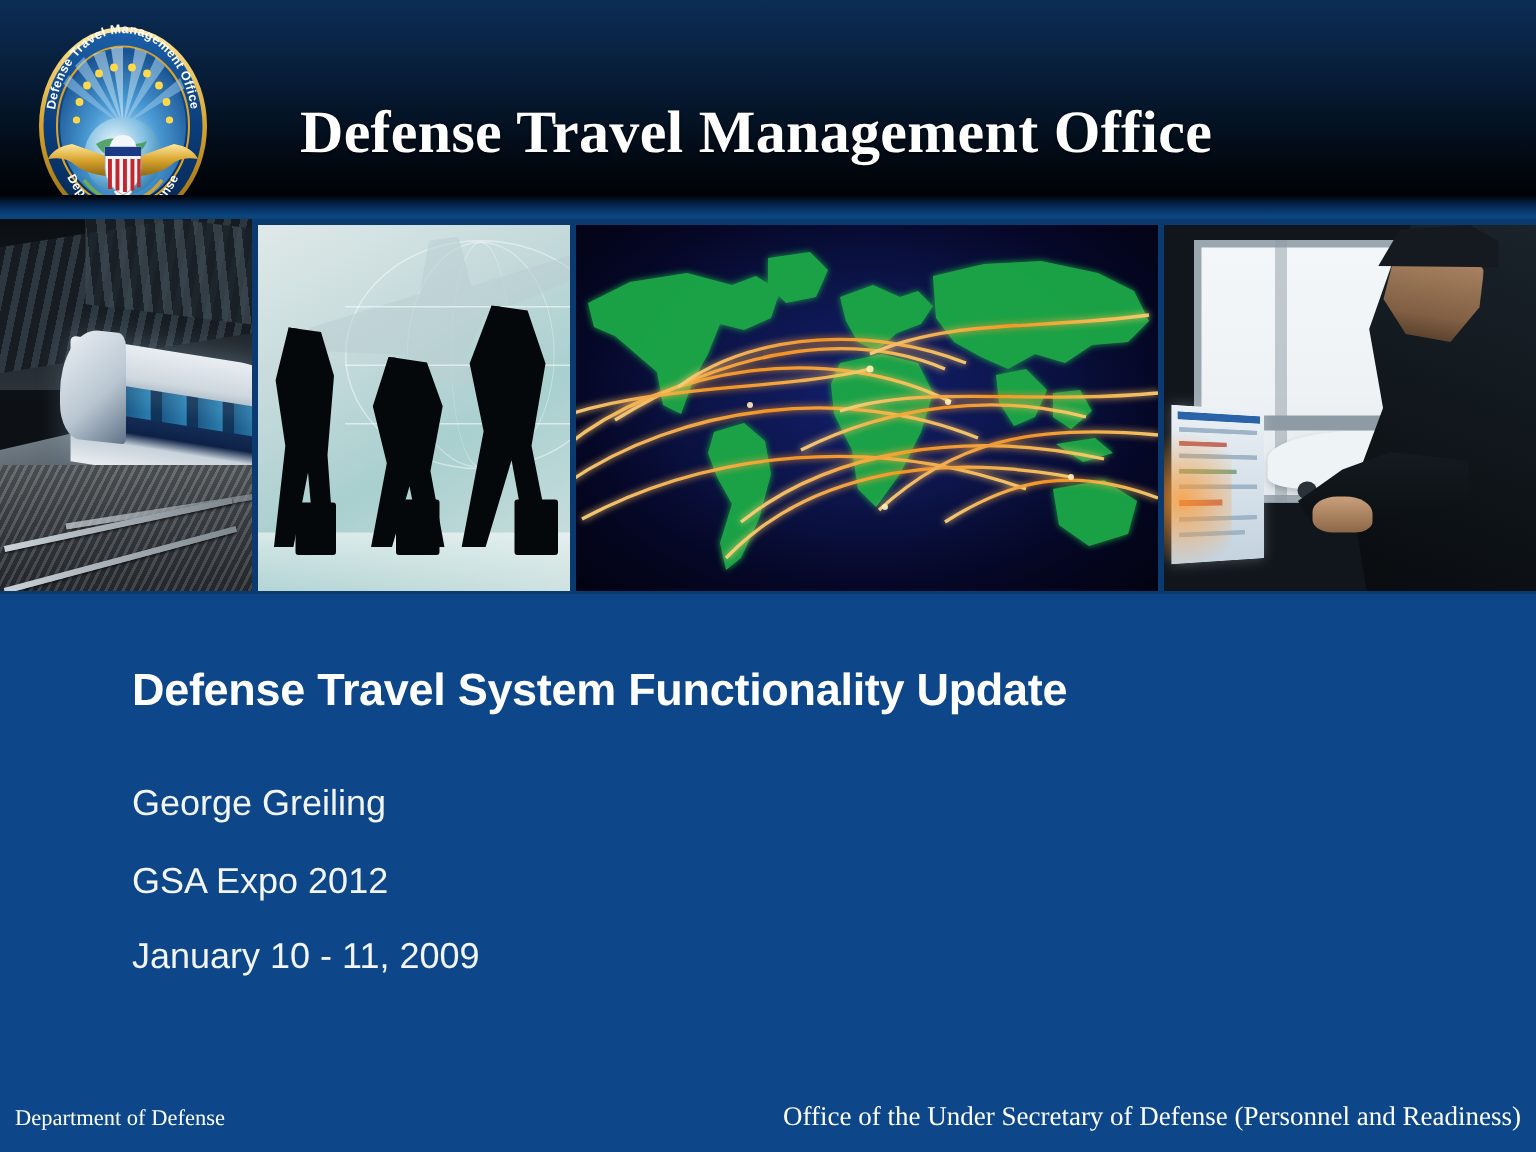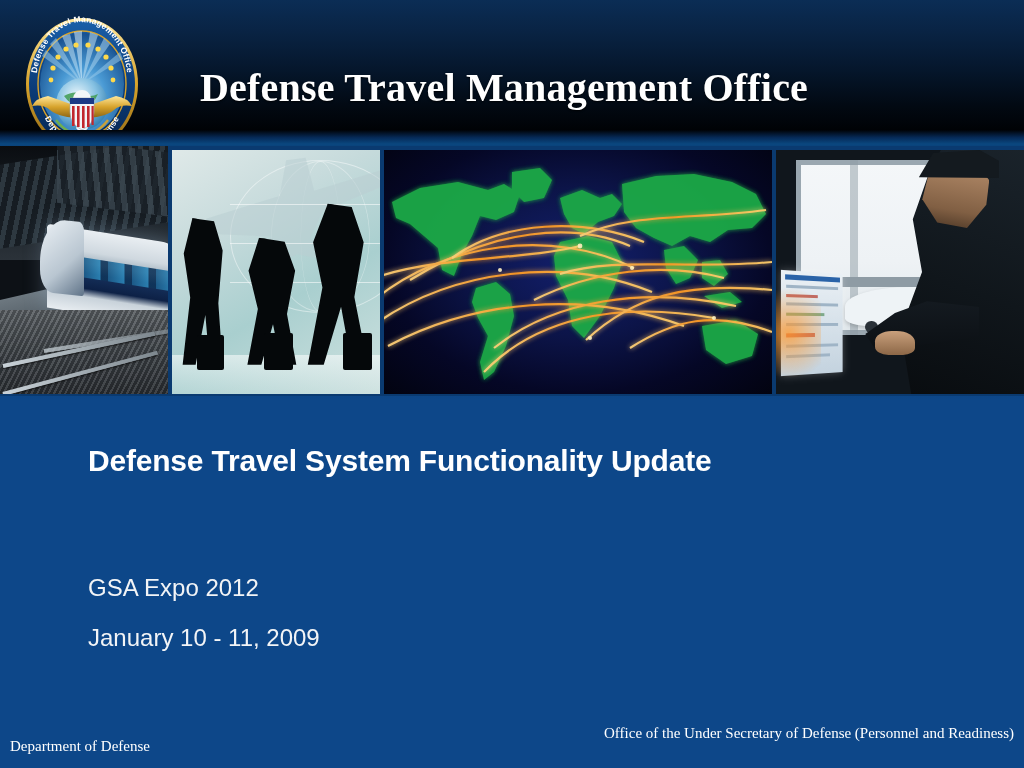--- a/index.html
+++ b/index.html
@@ -151,22 +151,22 @@
       font-size:30px;font-weight:700;color:#ffffff;letter-spacing:-.2px;white-space:nowrap;}
   .line{position:absolute;left:88px;font-size:24px;font-weight:400;color:#f2f4f6;white-space:nowrap;}
   .l1{top:98px;}
   .l2{top:150px;}
   .l3{top:200px;}
 
   
   .footer{position:absolute;left:0;bottom:0;width:1024px;height:46px;}
   .foot-l{position:absolute;left:10px;bottom:13px;
       font-family:"Liberation Serif","DejaVu Serif",serif;font-size:15px;color:#ffffff;}
-  .foot-r{position:absolute;right:10px;bottom:26px;
-      font-family:"Liberation Serif","DejaVu Serif",serif;font-size:15px;color:#ffffff;text-align:right;}
+  .foot-r{position:absolute;right:10px;bottom:13px;
+      font-family:"Liberation Serif","DejaVu Serif",serif;font-size:18px;color:#ffffff;text-align:right;}
 </style>
 </head>
 <body>
 
 <div class="slide">
 
   <div class="header">
     <div class="header-title">Defense Travel Management Office</div>
   </div>
 
@@ -398,20 +398,21 @@
         <div class="lp-arm"></div>
         <div class="lp-hand"></div>
       </div>
     </div>
   </div>
 
   <div class="midblue"></div>
 
   <div class="content">
     <div class="slide-title">Defense Travel System Functionality Update</div>
+    <div class="line l1">George Greiling</div>
     <div class="line l2">GSA Expo 2012</div>
     <div class="line l3">January 10 - 11, 2009</div>
   </div>
 
   <div class="footer">
     <div class="foot-l">Department of Defense</div>
     <div class="foot-r">Office of the Under Secretary of Defense (Personnel and Readiness)</div>
   </div>
 
 </div>

